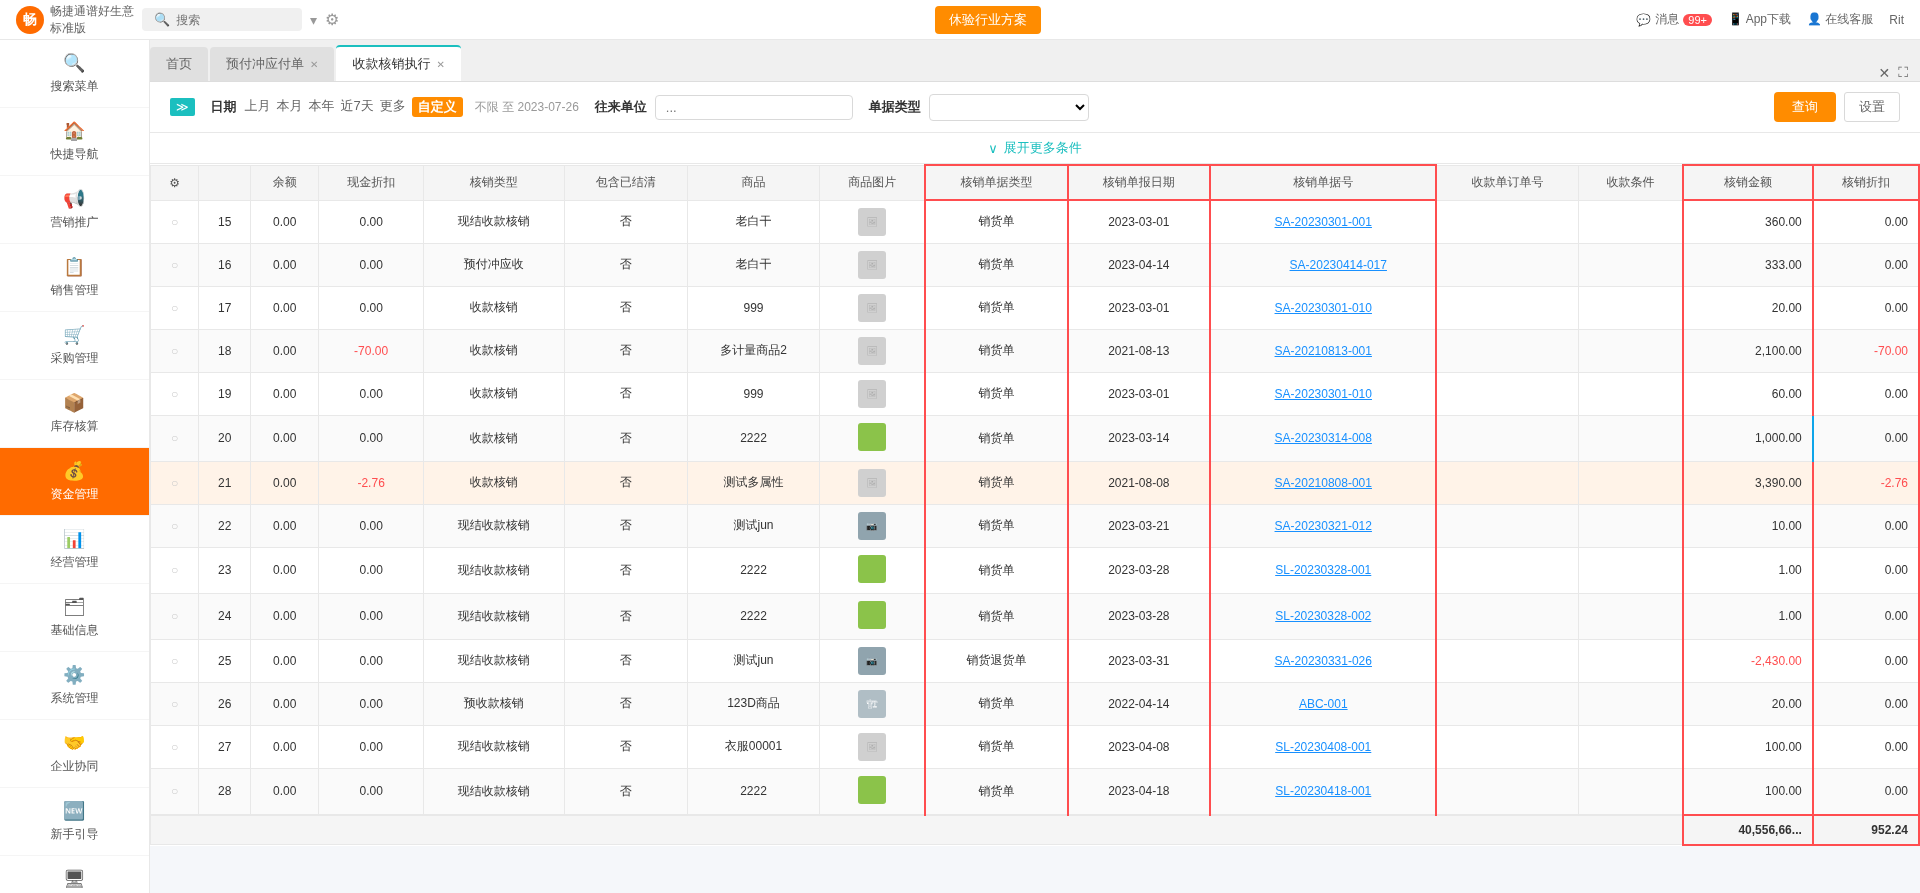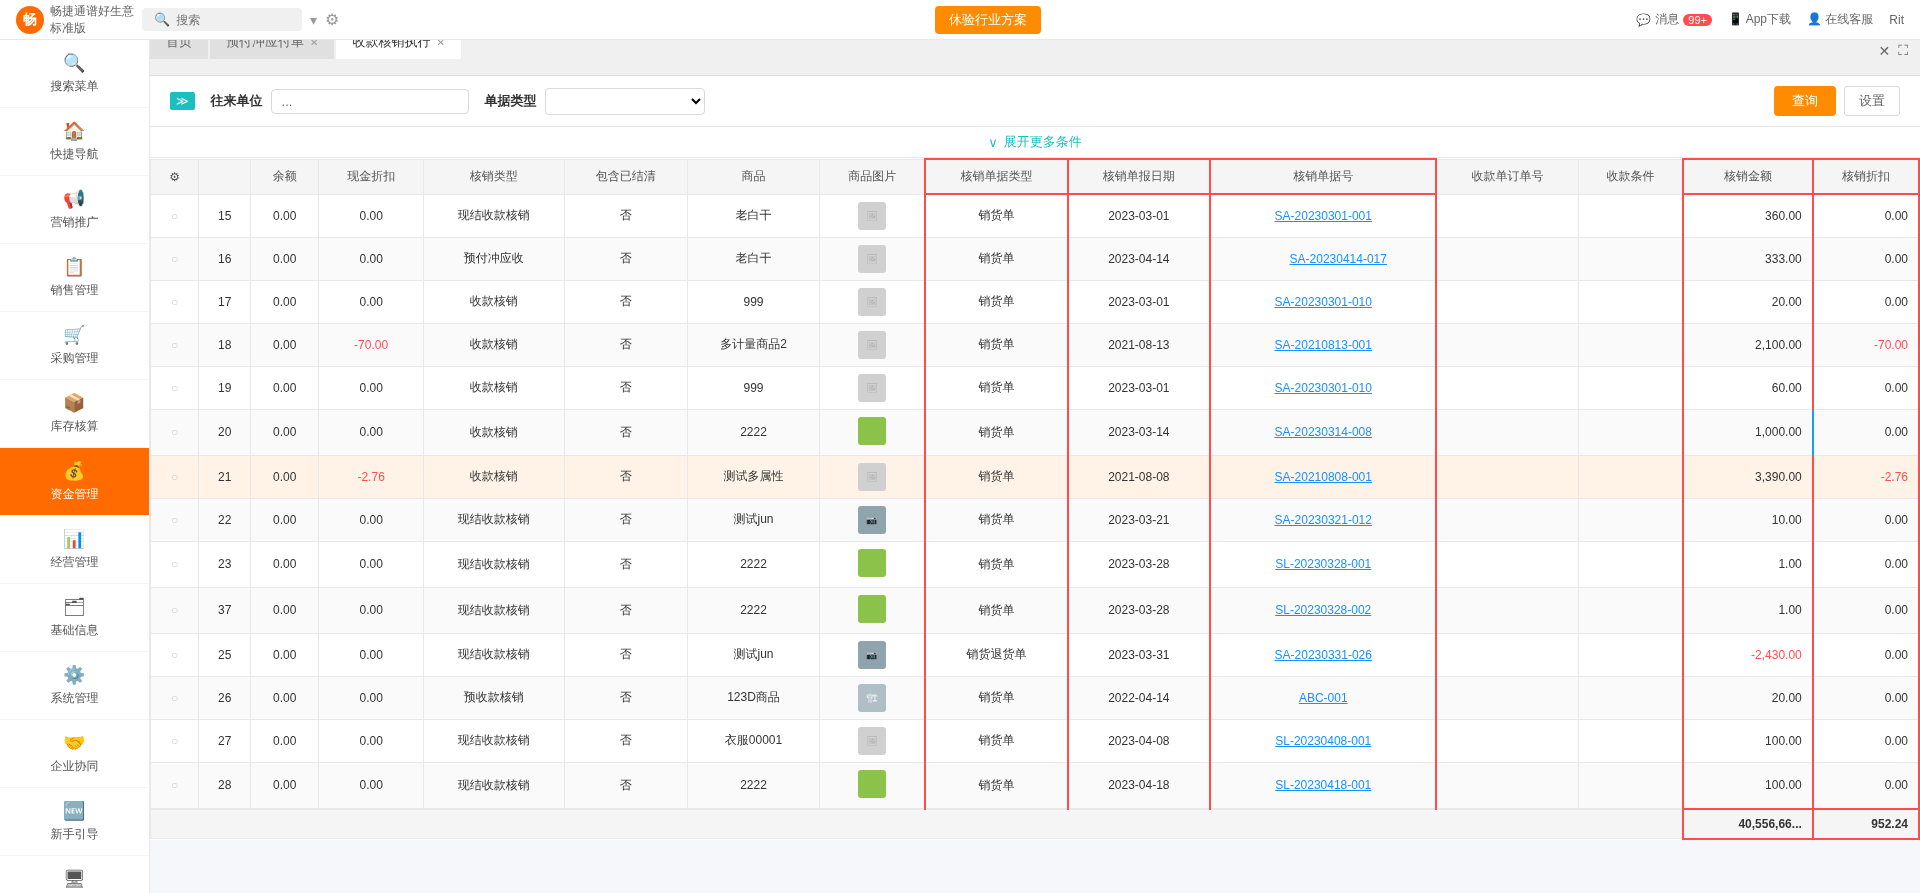--- a/index.html
+++ b/index.html
@@ -25,21 +25,21 @@
     
     .sidebar { width: 150px; background: #fff; border-right: 1px solid #e8e8e8; display: flex; flex-direction: column; overflow-y: auto; }
     .sidebar-item { display: flex; flex-direction: column; align-items: center; padding: 12px 8px; cursor: pointer; color: #555; font-size: 12px; gap: 4px; border-bottom: 1px solid #f5f5f5; }
     .sidebar-item.active { background: #ff6b00; color: #fff; }
     .sidebar-item .icon { font-size: 18px; }
 
     
     .main { flex: 1; display: flex; flex-direction: column; overflow: hidden; }
 
     
-    .tab-bar { height: 36px; background: #f0f0f0; display: flex; align-items: flex-end; padding: 0 0 16px 0; border-bottom: 1px solid #ddd; }
+    .tab-bar { height: 42px; background: #f0f0f0; display: flex; align-items: flex-end; padding: 0 0 0 0; border-bottom: 1px solid #ddd; }
     .tab { display: flex; align-items: center; gap: 6px; padding: 8px 16px; background: #e0e0e0; border-radius: 4px 4px 0 0; font-size: 13px; cursor: pointer; color: #666; margin-right: 2px; }
     .tab.active { background: #fff; color: #333; border-top: 2px solid #1bbfbf; }
     .tab .close { font-size: 10px; color: #999; cursor: pointer; }
     .tab-actions { margin-left: auto; display: flex; align-items: center; gap: 8px; padding: 0 12px; }
     .tab-action-btn { background: none; border: none; font-size: 14px; cursor: pointer; color: #666; }
 
     
     .content { flex: 1; overflow: hidden; display: flex; flex-direction: column; background: #f5f7fa; }
 
     
@@ -189,20 +189,34 @@
         <button class="tab-action-btn">✕</button>
         <button class="tab-action-btn">⛶</button>
       </div>
     </div>
 
     <div class="content">
 
 
       <div class="filter-bar">
         <button class="expand-btn">≫</button>
+        <div class="filter-group">
+          <span class="filter-label">日期</span>
+          <div class="date-options">
+            <span class="date-opt">上月</span>
+            <span class="date-opt">本月</span>
+            <span class="date-opt">本年</span>
+            <span class="date-opt">近7天</span>
+            <span class="date-opt">更多</span>
+            <span class="date-opt active" style="background:#ff8c00;color:#fff;padding:1px 6px;border-radius:3px;">自定义</span>
+          </div>
+          <div style="font-size:12px;color:#999;margin-left:4px;">
+            <span>不限 至 2023-07-26</span>
+          </div>
+        </div>
         <div class="filter-group">
           <span class="filter-label">往来单位</span>
           <input class="filter-input" placeholder="..." style="">
         </div>
         <div class="filter-group">
           <span class="filter-label">单据类型</span>
           <select class="filter-select">
             <option></option>
           </select>
         </div>
@@ -387,21 +401,21 @@
     <td style="border-left:2px solid #ff4d4f;border-right:2px solid #ff4d4f;">销货单</td>
     <td style="border-left:2px solid #ff4d4f;border-right:2px solid #ff4d4f;">2023-03-28</td>
     <td style="border-left:2px solid #ff4d4f;border-right:2px solid #ff4d4f;"><span class="link">SL-20230328-001</span></td>
     <td></td>
     <td></td>
     <td style="border-left:2px solid #ff4d4f;border-right:2px solid #ff4d4f;text-align:right;" class="">1.00</td>
     <td style="border-left:2px solid #ff4d4f;border-right:2px solid #ff4d4f;text-align:right;" class="">0.00</td>
   </tr>
               <tr>
     <td><span style="color:#ccc;">○</span></td>
-    <td>37</td>
+    <td>24</td>
     <td>0.00</td>
     <td class="">0.00</td>
     <td>现结收款核销</td>
     <td>否</td>
     <td>2222</td>
     <td><span style="display:inline-block;width:28px;height:28px;background:#8bc34a;border-radius:3px;"></span></td>
     <td style="border-left:2px solid #ff4d4f;border-right:2px solid #ff4d4f;">销货单</td>
     <td style="border-left:2px solid #ff4d4f;border-right:2px solid #ff4d4f;">2023-03-28</td>
     <td style="border-left:2px solid #ff4d4f;border-right:2px solid #ff4d4f;"><span class="link">SL-20230328-002</span></td>
     <td></td>

